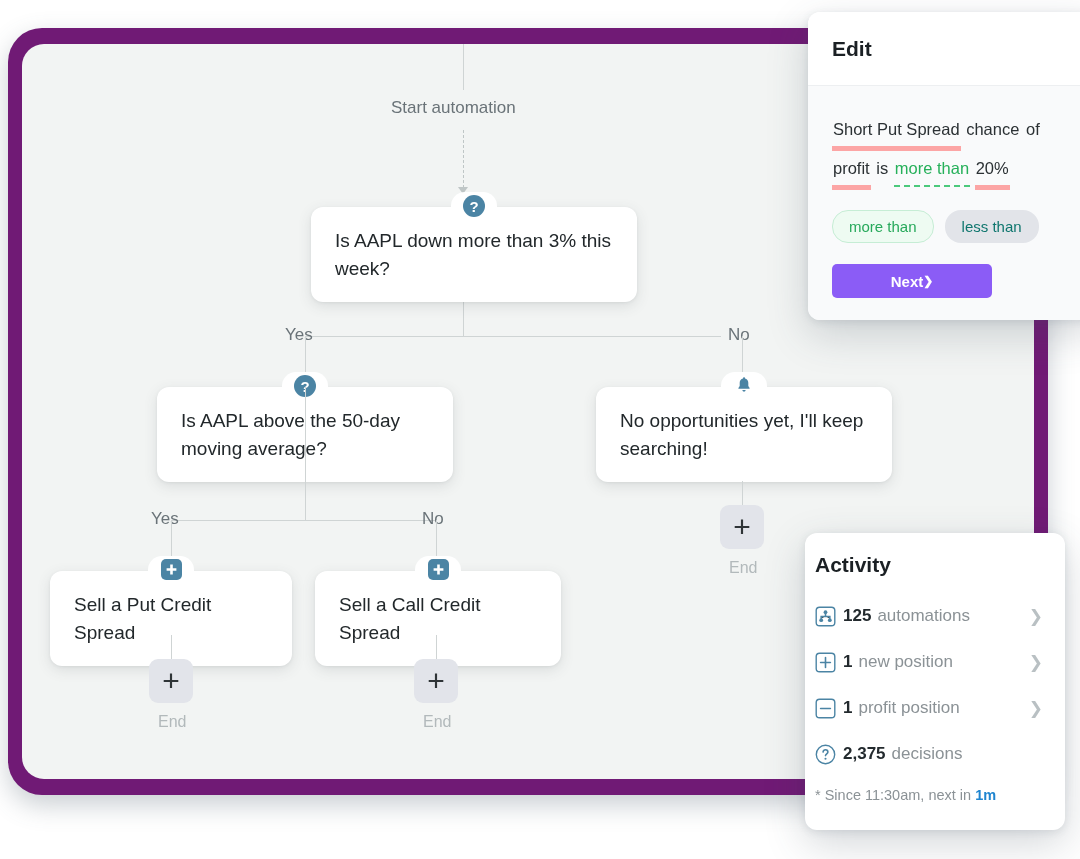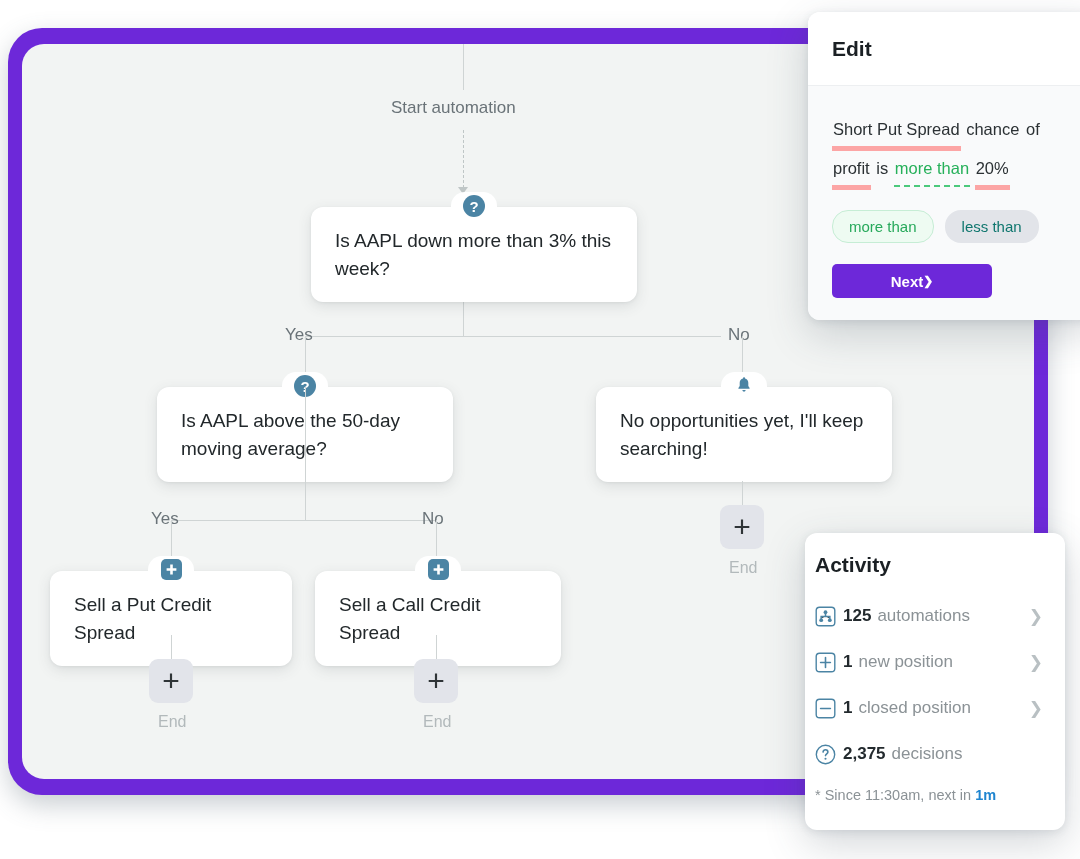--- a/index.html
+++ b/index.html
@@ -9,21 +9,21 @@
     background: #ffffff;
     overflow: hidden;
   }
   #root { position: relative; width: 1080px; height: 859px; }
 
   
   .bezel {
     position: absolute;
     left: 8px; top: 28px;
     width: 1040px; height: 767px;
-    background: #6d28d9;
+    background: #701a75;
     border-radius: 34px;
     box-shadow: 0 10px 26px rgba(80,95,110,.30);
   }
   .bezel-inner {
     position: absolute;
     left: 14px; top: 16px;
     width: 1012px; height: 735px;
     background: #f2f4f3;
     border-radius: 22px;
     overflow: hidden;
@@ -136,21 +136,21 @@
   .pill {
     border-radius: 16px; font-size: 15px;
     padding: 8px 16px; line-height: 1;
   }
   .pill.sel { background: #eefbf2; color: #27a95b; border: 1px solid #c6edd5; }
   .pill.unsel { background: #e2e4e9; color: #0f766e; border: 1px solid transparent; }
 
   .btn-next {
     margin-top: 21px;
     width: 160px; height: 34px;
-    background: #6d28d9; color: #fff;
+    background: #8b5cf6; color: #fff;
     border: none; border-radius: 5px;
     font-family: "Liberation Sans", sans-serif;
     font-size: 15px; font-weight: bold;
     display: flex; align-items: center; justify-content: center; gap: 0;
     cursor: pointer;
   }
   .btn-next .chev { font-size: 12px; }
 
   
   #activity-card { left: 805px; top: 533px; width: 260px; height: 297px; }
@@ -317,21 +317,21 @@
     </div>
 
     <div class="act-row">
       <span class="ico">
         <svg width="21" height="21" viewBox="0 0 21 21">
           <rect class="obox" x="1.2" y="1.2" width="18.6" height="18.6" rx="3.4"></rect>
           <path class="ostroke" d="M5.6 10.5h9.8"></path>
         </svg>
       </span>
       <span class="val">1</span>
-      <span>closed position</span>
+      <span>profit position</span>
       <span class="chev">❯</span>
     </div>
 
     <div class="act-row">
       <span class="ico">
         <svg width="21" height="21" viewBox="0 0 21 21">
           <circle class="obox" cx="10.5" cy="10.5" r="9.2"></circle>
           <path class="ostroke" fill="none" d="M8.1 8.1c0-1.4 1.1-2.4 2.4-2.4s2.4 1 2.4 2.4c0 1.6-2.4 1.8-2.4 3.5"></path>
           <circle class="ofill" cx="10.5" cy="14.7" r="1.05"></circle>
         </svg>

